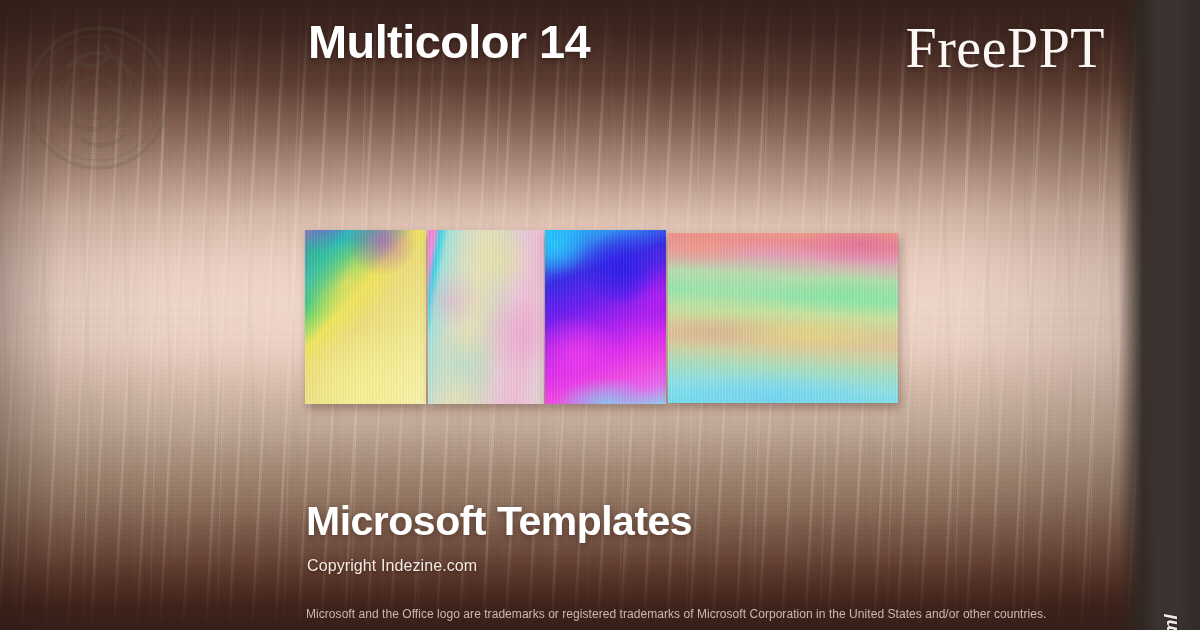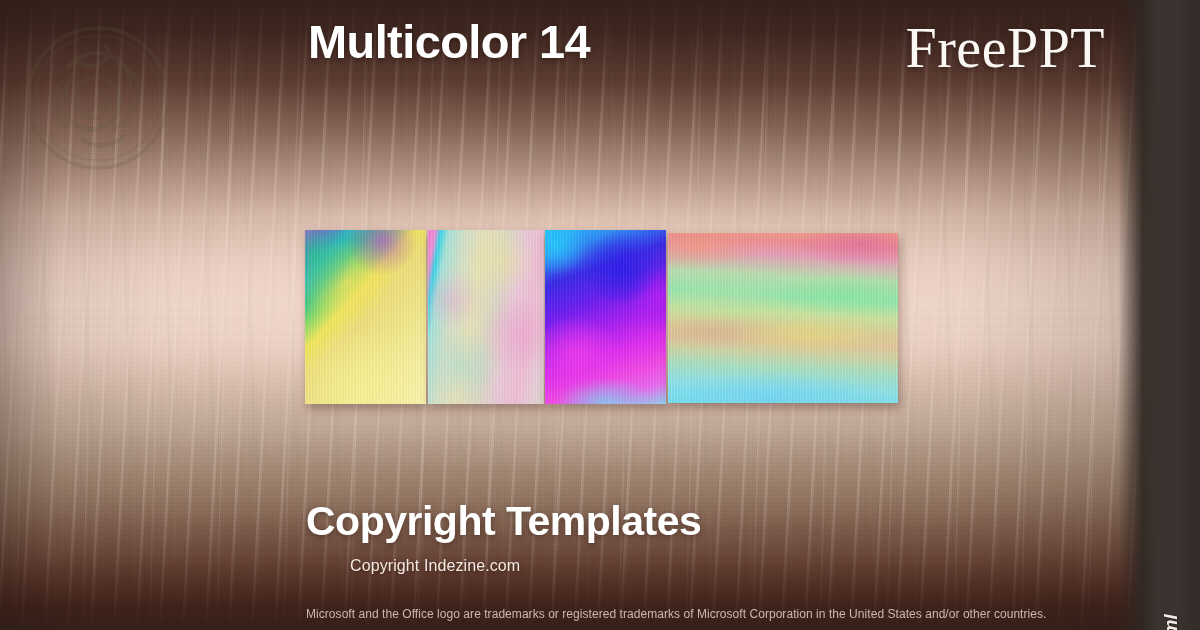--- a/index.html
+++ b/index.html
@@ -235,21 +235,20 @@
     font-family:"Liberation Sans", sans-serif;
     font-weight:bold;font-size:41px;letter-spacing:-0.5px;
     text-shadow:0 2px 6px rgba(40,18,10,0.45);
   }
   .copyright{
     position:absolute;left:307px;top:557px;
     color:#f5eae4;
     font-family:"Liberation Sans", sans-serif;
     font-size:16px;letter-spacing:0.1px;
     text-shadow:0 1px 3px rgba(40,18,10,0.5);
-    margin-left:43px;
   }
   .disclaimer{
     position:absolute;left:306px;top:607px;
     color:#cdb9b0;
     font-family:"Liberation Sans", sans-serif;
     font-size:12px;letter-spacing:0.05px;
   }
 </style>
 </head>
 <body>
@@ -306,21 +305,21 @@
       <div class="layer l2"></div>
       <div class="scan"></div>
     </div>
     <div id="thumb4" class="thumb">
       <div class="layer l1"></div>
       <div class="layer l2"></div>
       <div class="scan"></div>
     </div>
   </div>
 
-  <div class="headline">Copyright Templates</div>
+  <div class="headline">Microsoft Templates</div>
   <div class="copyright">Copyright Indezine.com</div>
   <div class="disclaimer">Microsoft and the Office logo are trademarks or registered trademarks of Microsoft Corporation in the United States and/or other countries.</div>
 
   <div class="url-band">
     <div class="url-text">freeppt.com/freeppttemplates/categories/color/multicolor14.html</div>
   </div>
 
 </div>
 
 </body></html>

